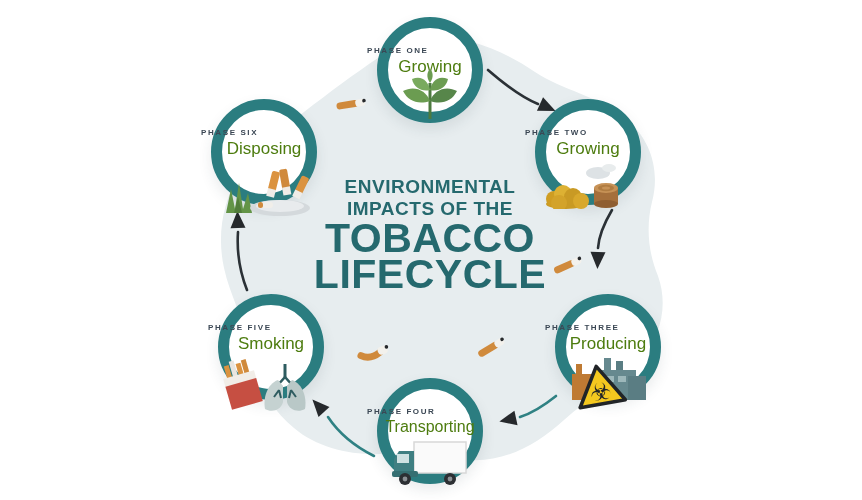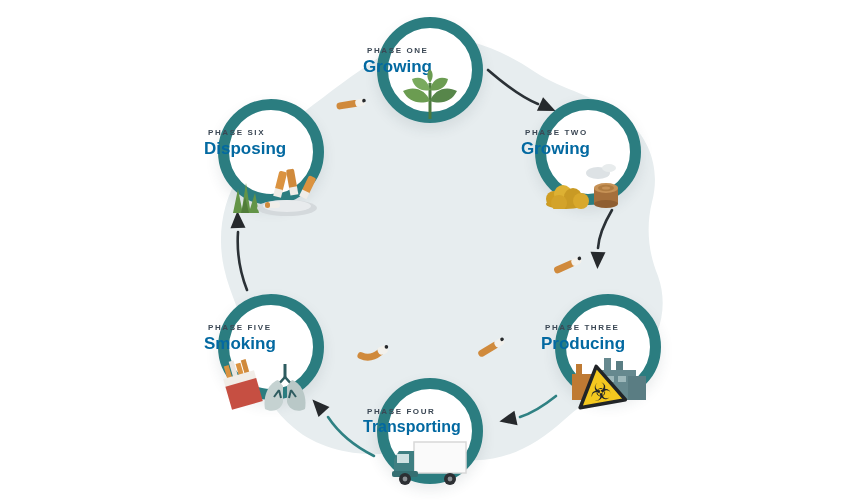--- a/index.html
+++ b/index.html
@@ -13,22 +13,22 @@
   .ring{
     position:absolute;inset:0;border-radius:50%;background:#fff;
     border:11px solid #2b7d80;box-sizing:border-box;
     box-shadow:0 6px 14px rgba(40,60,70,.10);
   }
   .node-label{
     position:absolute;top:29px;left:-10px;right:-10px;
     font-size:8px;font-weight:bold;letter-spacing:1.6px;color:#3b4754;
   }
   .node-name{
-    position:absolute;top:40px;left:-14px;right:-14px;text-align:left;
-    font-size:17px;font-weight:bold;color:#0369a1;white-space:nowrap;
+    position:absolute;top:40px;left:-14px;right:-14px;text-align:center;
+    font-size:17px;font-weight:normal;color:#4d7c0f;white-space:nowrap;
   }
   .illus{position:absolute;left:50%;transform:translateX(-50%);}
   
   #center-title{
     position:absolute;left:280px;top:176px;width:300px;z-index:1;
     text-align:center;color:#25696e;font-weight:bold;
   }
   .t-small{font-size:19px;line-height:22px;letter-spacing:.5px;}
   .t-big{font-size:41px;line-height:36px;letter-spacing:.5px;}
 </style>
@@ -94,20 +94,26 @@
       <rect x="19" width="10" height="7" rx="3" fill="#f3f1ec"></rect>
       <circle cx="28" cy="2" r="1.8" fill="#26292c"></circle>
     </g>
     <g transform="translate(356,342) rotate(-4)">
       <path d="M4,14 Q13,19 23,12" fill="none" stroke="#d08a3c" stroke-width="7" stroke-linecap="round"></path>
       <rect x="21" y="6" width="10" height="8" rx="3.5" fill="#f3f1ec" transform="rotate(-16 26 10)"></rect>
       <circle cx="30" cy="7" r="1.8" fill="#26292c"></circle>
     </g>
   </svg>
 
+  <div id="center-title">
+    <div class="t-small">ENVIRONMENTAL</div>
+    <div class="t-small">IMPACTS OF THE</div>
+    <div class="t-big">TOBACCO</div>
+    <div class="t-big">LIFECYCLE</div>
+  </div>
 
   <div class="node" style="left:377px;top:17px">
     <div class="ring"></div>
     <div class="node-label">PHASE ONE</div>
     <div class="node-name">Growing</div>
     <svg class="illus" style="bottom:4px" width="60" height="50" viewBox="0 0 60 50">
       <path d="M30,50 L30,14" stroke="#4d7a3f" stroke-width="3" fill="none"></path>
       <path d="M30,32 C18,36 8,32 3,22 C14,16 26,21 30,32 Z" fill="#6b9c51"></path>
       <path d="M30,32 C42,36 52,32 57,22 C46,16 34,21 30,32 Z" fill="#57864a"></path>
       <path d="M30,21 C22,23 14,19 12,10 C22,6 28,12 30,21 Z" fill="#79aa5e"></path>
@@ -187,21 +193,21 @@
         <rect x="8" y="26" width="32" height="24" fill="#c64f42"></rect>
       </g>
       <path d="M66,8 L66,21" stroke="#2e5c60" stroke-width="3" fill="none"></path>
       <path d="M66,21 L58,30 M66,21 L74,30" stroke="#2e5c60" stroke-width="2.6" fill="none"></path>
       <path d="M59,24 C48,28 44,42 46,53 C53,57 62,54 64,46 L64,30 Z" fill="#c5d2d1"></path>
       <path d="M73,24 C84,28 88,42 86,53 C79,57 70,54 68,46 L68,30 Z" fill="#b9c8c7"></path>
       <path d="M60,34 L55,41 M60,34 L62,42 M72,34 L77,41 M72,34 L70,42" stroke="#2e5c60" stroke-width="2" fill="none"></path>
     </svg>
   </div>
 
-  <div class="node" style="left:218px;top:99px">
+  <div class="node" style="left:211px;top:99px">
     <div class="ring"></div>
     <div class="node-label">PHASE SIX</div>
     <div class="node-name">Disposing</div>
     <svg class="illus" style="bottom:-12px;left:56%" width="92" height="52" viewBox="0 0 92 52">
       <path d="M2,48 L7,24 L11,44 L15,18 L19,44 L24,28 L28,48 Z" fill="#639447"></path>
       <path d="M10,48 L14,32 L18,48 Z" fill="#517d3a"></path>
       <ellipse cx="56" cy="43" rx="30" ry="8" fill="#d4d9dc"></ellipse>
       <ellipse cx="56" cy="41" rx="24" ry="6" fill="#e8ebed"></ellipse>
       <g transform="rotate(14 48 24)">
         <rect x="44" y="6" width="8" height="20" rx="2" fill="#db9340"></rect>

